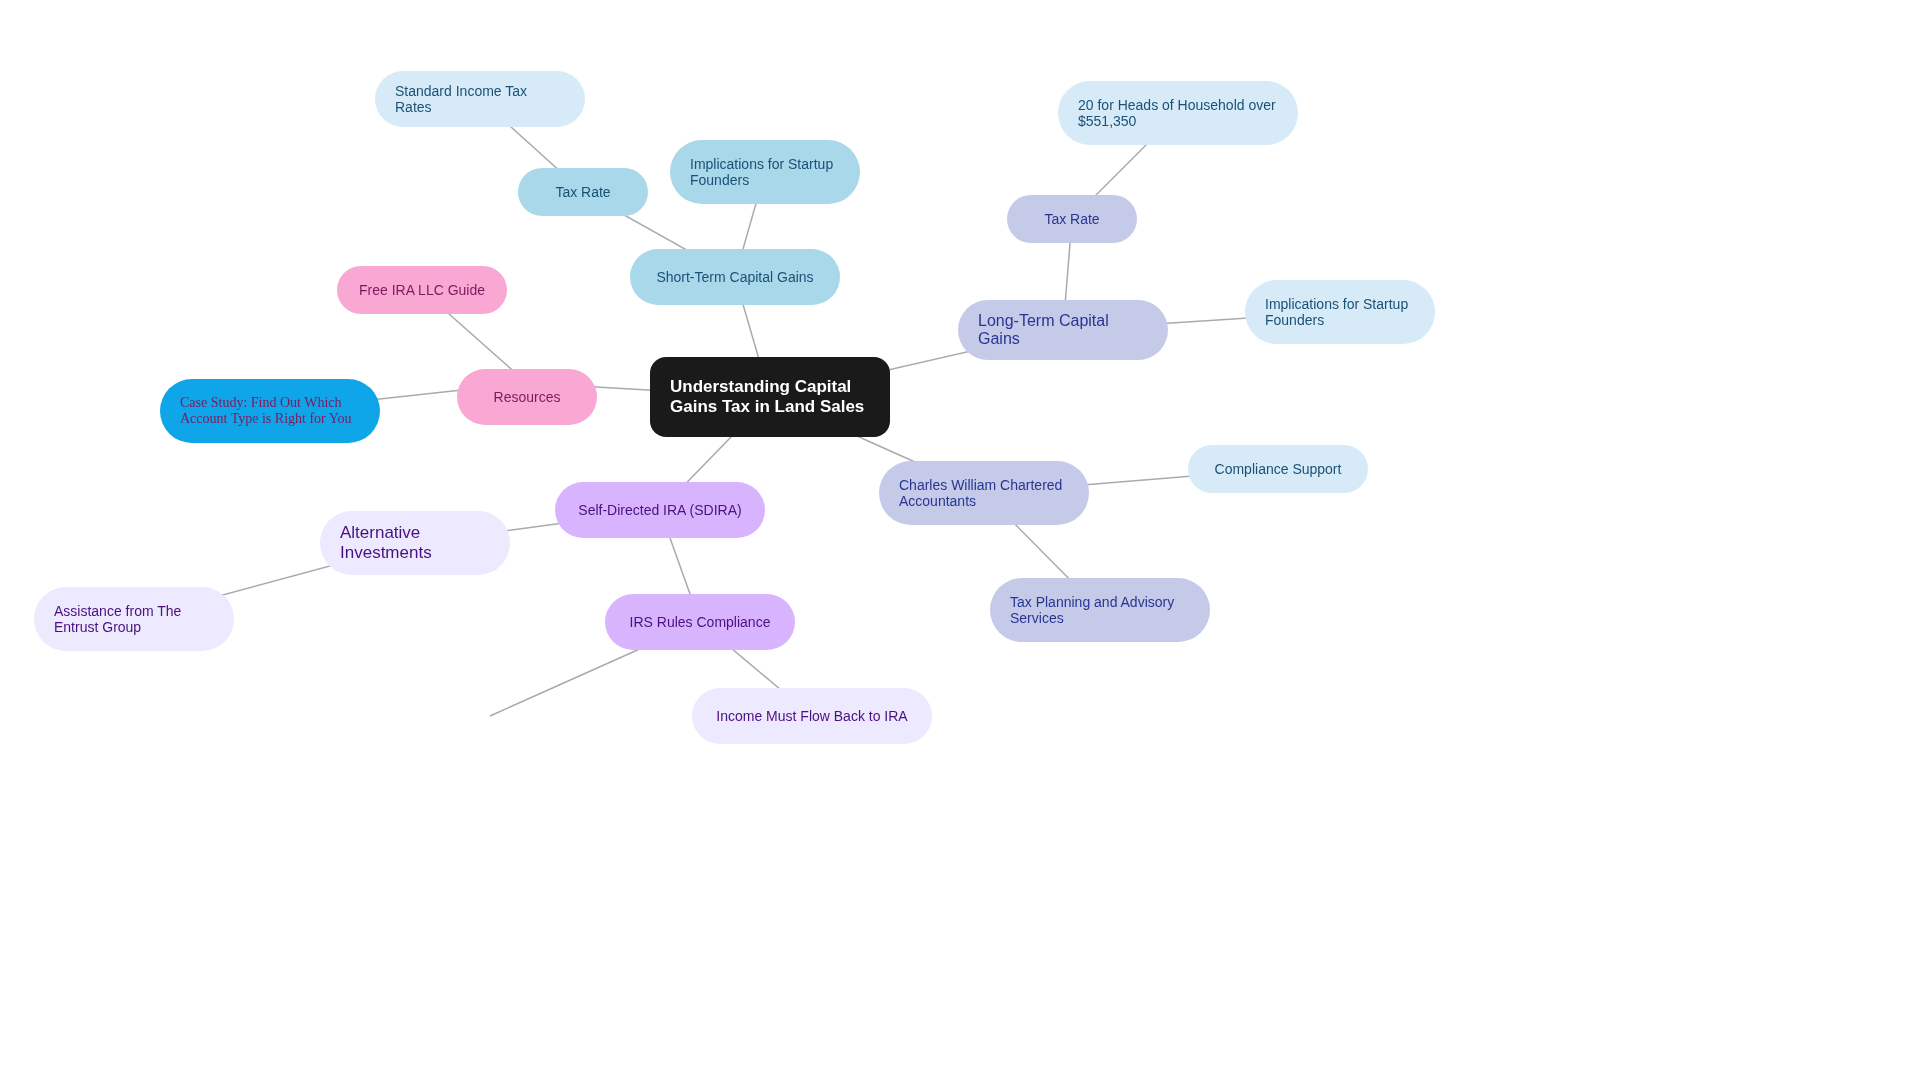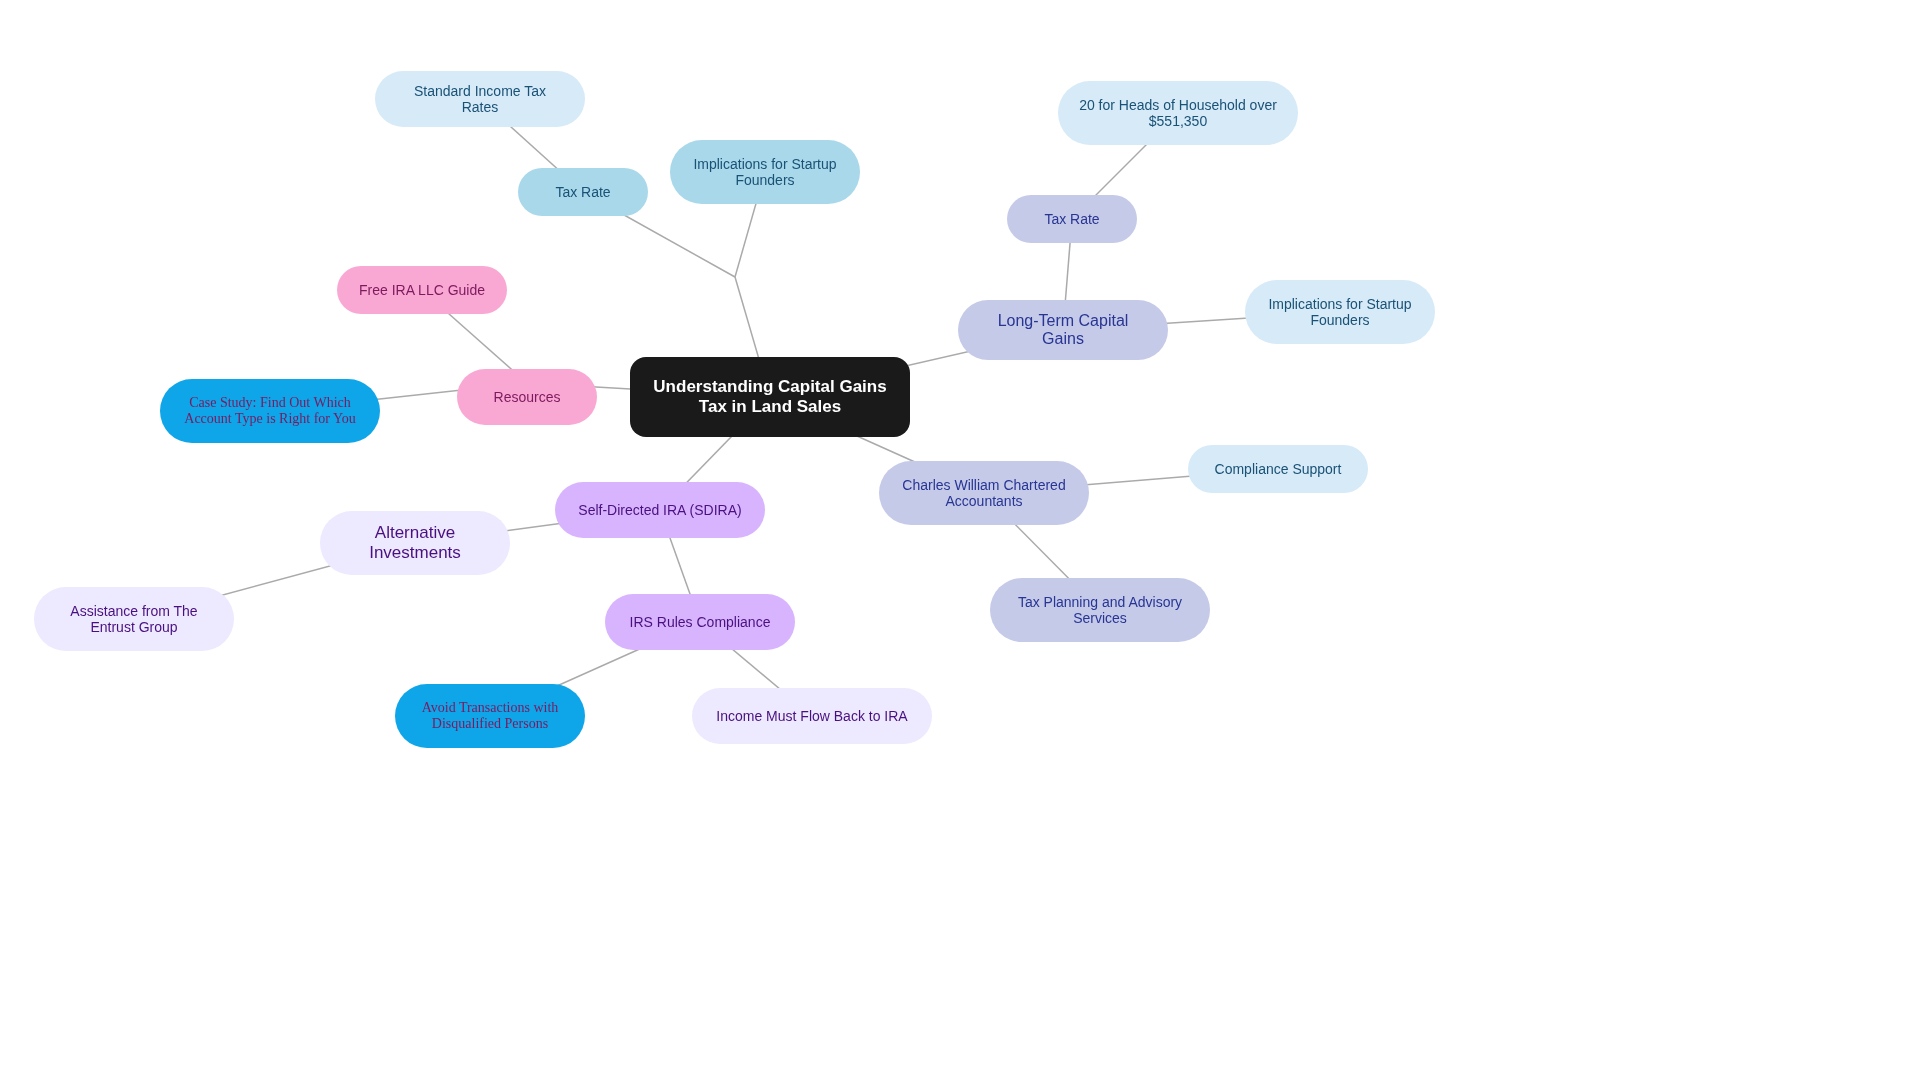--- a/index.html
+++ b/index.html
@@ -22,21 +22,20 @@
       width: 1920px;
       height: 1083px;
       pointer-events: none;
     }
     .node {
       position: absolute;
       border-radius: 50px;
       display: flex;
       align-items: center;
       justify-content: center;
-      text-align: center;
       font-size: 15px;
       font-weight: 500;
       padding: 12px 20px;
       cursor: pointer;
       transform: translate(-50%, -50%);
     }
     .node-center {
       background: #1a1a1a;
       color: #ffffff;
       font-size: 18px;
@@ -101,42 +100,41 @@
       <line x1="984" y1="493" x2="1278" y2="469" stroke="#aaaaaa" stroke-width="1.5"></line>
       <line x1="984" y1="493" x2="1100" y2="610" stroke="#aaaaaa" stroke-width="1.5"></line>
       <line x1="660" y1="510" x2="700" y2="622" stroke="#aaaaaa" stroke-width="1.5"></line>
       <line x1="700" y1="622" x2="812" y2="716" stroke="#aaaaaa" stroke-width="1.5"></line>
       <line x1="700" y1="622" x2="490" y2="716" stroke="#aaaaaa" stroke-width="1.5"></line>
       <line x1="660" y1="510" x2="415" y2="543" stroke="#aaaaaa" stroke-width="1.5"></line>
       <line x1="415" y1="543" x2="134" y2="619" stroke="#aaaaaa" stroke-width="1.5"></line>
       <line x1="527" y1="383" x2="422" y2="290" stroke="#aaaaaa" stroke-width="1.5"></line>
       <line x1="527" y1="383" x2="270" y2="411" stroke="#aaaaaa" stroke-width="1.5"></line>
     </svg>
-<div class="node node-center" style="left: 770px; top: 397px; width: 280px; min-height: 80px; font-size: 17px;">Understanding Capital Gains
+<div class="node node-center" style="left: 770px; top: 397px; width: 240px; min-height: 80px; font-size: 17px;">Understanding Capital Gains
 Tax in Land Sales</div>
+    <div class="node node-blue" style="left: 735px; top: 277px; width: 210px; min-height: 56px; font-size: 14px;">Short-Term Capital Gains</div>
     <div class="node node-lavender" style="left: 1063px; top: 330px; width: 210px; min-height: 56px; font-size: 16px;">Long-Term Capital Gains</div>
     <div class="node node-blue" style="left: 583px; top: 192px; width: 130px; min-height: 48px; font-size: 14px;">Tax Rate</div>
     <div class="node node-blue-light" style="left: 480px; top: 99px; width: 210px; min-height: 48px; font-size: 14px;">Standard Income Tax Rates</div>
     <div class="node node-blue" style="left: 765px; top: 172px; width: 190px; min-height: 64px; font-size: 14px;">Implications for Startup
 Founders</div>
     <div class="node node-lavender" style="left: 1072px; top: 219px; width: 130px; min-height: 48px; font-size: 14px;">Tax Rate</div>
     <div class="node node-blue-light" style="left: 1178px; top: 113px; width: 240px; min-height: 64px; font-size: 14px;">20 for Heads of Household over
 $551,350</div>
     <div class="node node-blue-light" style="left: 1340px; top: 312px; width: 190px; min-height: 64px; font-size: 14px;">Implications for Startup
 Founders</div>
     <div class="node node-blue-light" style="left: 1278px; top: 469px; width: 180px; min-height: 48px; font-size: 14px;">Compliance Support</div>
     <div class="node node-lavender" style="left: 984px; top: 493px; width: 210px; min-height: 64px; font-size: 14px;">Charles William Chartered
 Accountants</div>
     <div class="node node-lavender" style="left: 1100px; top: 610px; width: 220px; min-height: 64px; font-size: 14px;">Tax Planning and Advisory
 Services</div>
     <div class="node node-purple" style="left: 660px; top: 510px; width: 210px; min-height: 56px; font-size: 14px;">Self-Directed IRA (SDIRA)</div>
     <div class="node node-purple" style="left: 700px; top: 622px; width: 190px; min-height: 56px; font-size: 14px;">IRS Rules Compliance</div>
     <div class="node node-purple-light" style="left: 812px; top: 716px; width: 240px; min-height: 56px; font-size: 14px;">Income Must Flow Back to IRA</div>
-    <div class="node node-pink-light" style="left: 490px; top: 716px; width: 190px; min-height: 64px; font-size: 14px;">Avoid Transactions with
-Disqualified Persons</div>
     <div class="node node-pink" style="left: 527px; top: 397px; width: 140px; min-height: 56px; font-size: 14px;">Resources</div>
     <div class="node node-pink" style="left: 422px; top: 290px; width: 170px; min-height: 48px; font-size: 14px;">Free IRA LLC Guide</div>
     <div class="node node-pink-light" style="left: 270px; top: 411px; width: 220px; min-height: 64px; font-size: 14px;">Case Study: Find Out Which
 Account Type is Right for You</div>
     <div class="node node-purple-light" style="left: 415px; top: 543px; width: 190px; min-height: 48px; font-size: 17px;">Alternative Investments</div>
     <div class="node node-purple-light" style="left: 134px; top: 619px; width: 200px; min-height: 64px; font-size: 14px;">Assistance from The Entrust
 Group</div>
   </div>
 
 </body></html>

